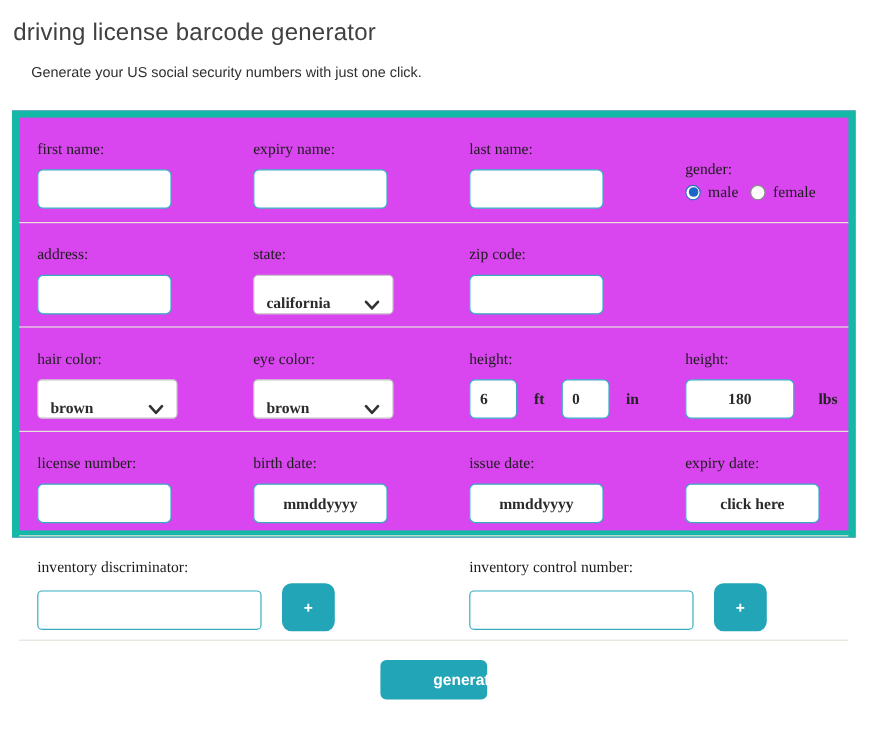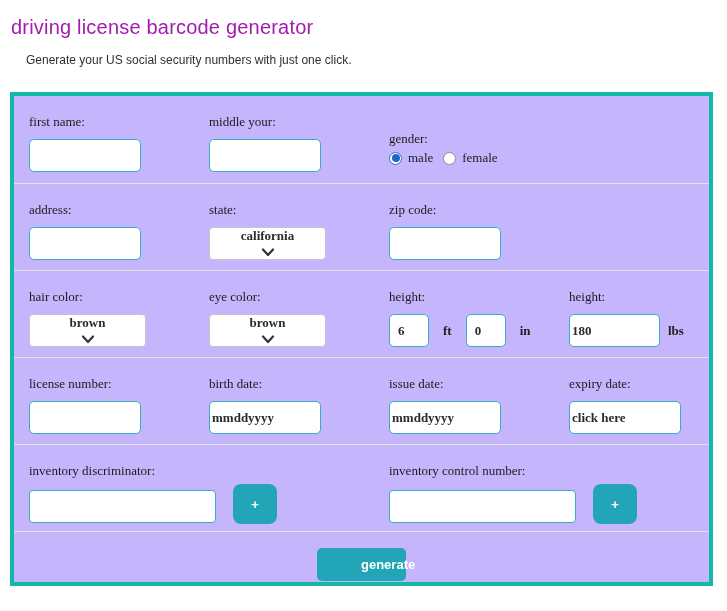--- a/index.html
+++ b/index.html
@@ -1,58 +1,58 @@
 <!DOCTYPE html>
 <html><head>
 <meta charset="utf-8">
 <style>
   * { box-sizing: border-box; margin: 0; padding: 0; }
   html, body { width: 727px; height: 611px; background: #ffffff; font-family: "Liberation Sans", sans-serif; }
   .page { width: 727px; height: 611px; position: relative; }
 
   .page-title {
-    font-size: 20px; font-weight: 400; color: #a21caf;
+    font-size: 20px; font-weight: 400; color: #404040;
     padding: 16px 0 0 11px; letter-spacing: 0.2px;
   }
   .page-subtitle {
     font-size: 12px; color: #2f2f2f; padding: 14px 0 0 26px;
   }
 
   .panel {
-    position: absolute; left: 10px; top: 92px; width: 703px; height: 494px;
-    background: #c4b5fd; border: 4px solid #14b8a6;
+    position: absolute; left: 10px; top: 92px; width: 703px; height: 356px;
+    background: #d946ef; border: 6px solid #14b8a6;
   }
 
   .row { position: relative; display: flex; padding: 18px 0 0 15px; }
   .row + .row { border-top: 1px solid #e5e2da; }
   .row-fields { height: 87px; }
   .row-1 { height: 87px; }
   .col { width: 180px; flex: 0 0 180px; }
   .col-wide { width: 360px; flex: 0 0 360px; }
 
   .field-label {
     font-family: "Liberation Serif", serif; font-size: 13px; color: #1c1c1c;
     margin-bottom: 9px; display: block;
   }
 
   .text-input {
     width: 112px; height: 33px; background: #ffffff;
     border: 1px solid #38adc1; border-radius: 5px;
     font-family: "Liberation Serif", serif; font-weight: bold; font-size: 13px;
-    color: #2b2b2b; padding: 0 2px; outline: none;
+    color: #2b2b2b; padding: 0 2px; outline: none; text-align: center;
   }
   .text-input.small { width: 40px; text-align: left; padding: 0 8px; }
   .text-input.med { width: 91px; }
   .text-input.long { width: 187px; border-radius: 4px; }
 
   .fake-select {
     width: 117px; height: 33px; background: #ffffff;
     border: 1px solid #c6c6c6; border-radius: 4px;
-    display: flex; align-items: center; justify-content: space-between;
-    padding: 0 10px; cursor: pointer; flex-direction: column;
+    display: flex; align-items: flex-end; justify-content: space-between;
+    padding: 0 10px; cursor: pointer;
   }
   .fake-select .select-value {
     font-family: "Liberation Serif", serif; font-weight: bold; font-size: 13px; color: #2b2b2b;
   }
   .chev { width: 14px; height: 14px; display: block; }
 
   .gender-block { margin-top: 17px; }
   .gender-block .field-label { margin-bottom: 3px; }
   .radio-row { display: flex; align-items: center; }
   .radio {
@@ -67,21 +67,21 @@
   .radio-label {
     font-family: "Liberation Serif", serif; font-size: 13px; color: #1c1c1c;
     margin: 0 10px 0 6px;
   }
 
   .inline-group { display: flex; align-items: center; }
   .unit-label {
     font-family: "Liberation Serif", serif; font-weight: bold; font-size: 13px;
     color: #222; margin: 0 14px;
   }
-  .unit-label.tight { margin: 0 0 0 8px; }
+  .unit-label.tight { margin: 0 0 0 20px; }
 
   .add-button {
     width: 44px; height: 40px; margin-left: 17px; margin-top: -4px;
     background: #22a5b7; color: #ffffff; border: none; border-radius: 8px;
     font-family: "Liberation Sans", sans-serif; font-weight: bold; font-size: 13px;
     cursor: pointer;
   }
 
   .row-generate { height: 66px; display: flex; justify-content: center; align-items: flex-start; padding: 16px 0 0 0; }
   .generate-button {
@@ -99,21 +99,25 @@
   <div class="page-subtitle">Generate your US social security numbers with just one click.</div>
 
   <div class="panel">
 
     <div class="row row-1">
       <div class="col">
         <label class="field-label">first name:</label>
         <input class="text-input" type="text" value="" style="">
       </div>
       <div class="col">
-        <label class="field-label">middle your:</label>
+        <label class="field-label">expiry name:</label>
+        <input class="text-input" type="text" value="" style="">
+      </div>
+      <div class="col">
+        <label class="field-label">last name:</label>
         <input class="text-input" type="text" value="" style="">
       </div>
       <div class="col">
         <div class="gender-block">
           <label class="field-label">gender:</label>
           <div class="radio-row">
             <span class="radio checked"></span>
             <span class="radio-label">male</span>
             <span class="radio unchecked"></span>
             <span class="radio-label">female</span>

